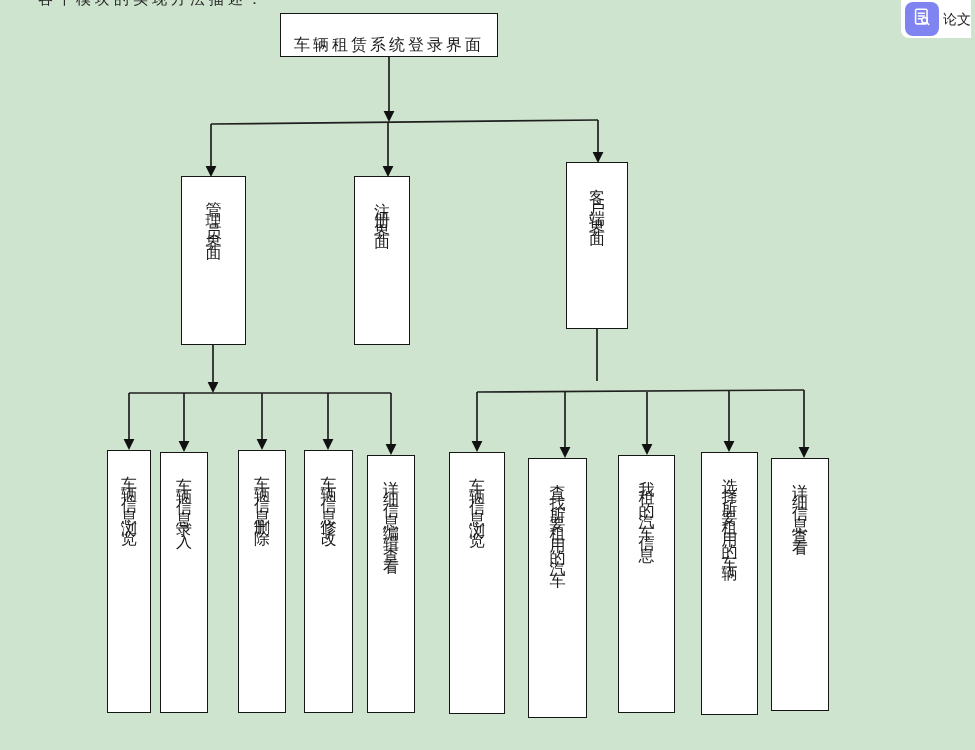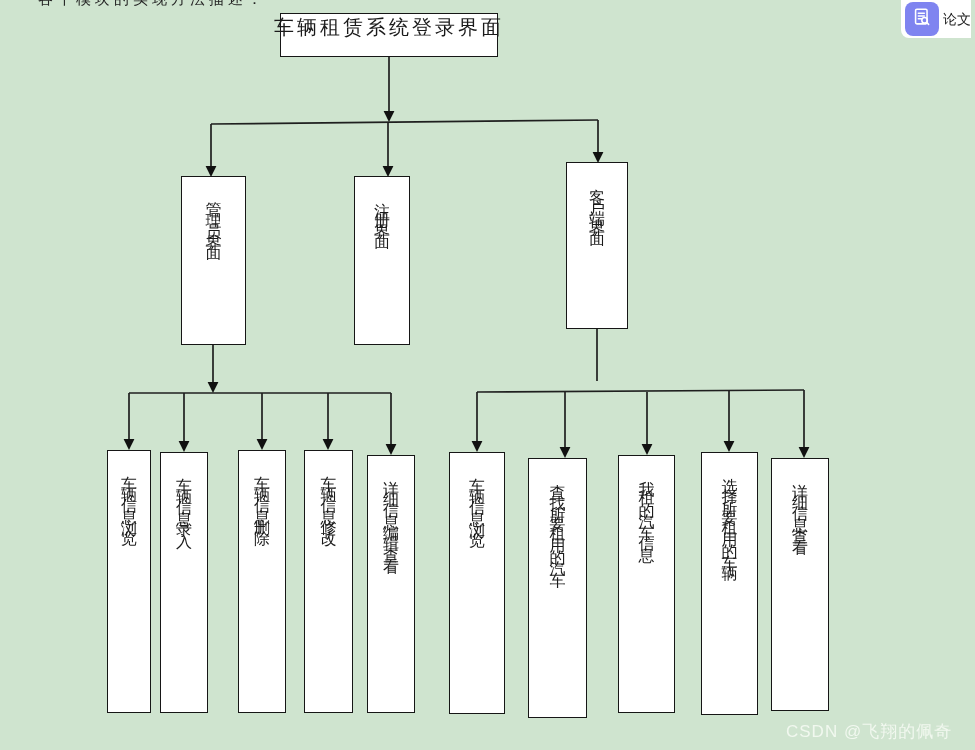--- a/index.html
+++ b/index.html
@@ -8,22 +8,22 @@
     background:#cfe4cf; overflow:hidden;
     font-family:"Liberation Serif","DejaVu Serif",serif;
     color:#1a1a1a;
   }
   .connectors { position:absolute; left:0; top:0; z-index:1; }
   .node {
     position:absolute; background:#ffffff;
     border:1.5px solid #161616; box-sizing:border-box; z-index:2;
   }
   .hnode {
-    display:flex; align-items:flex-start; justify-content:center;
-    font-size:20px; letter-spacing:3px; white-space:nowrap;
+    display:flex; align-items:flex-end; justify-content:center;
+    font-size:16px; letter-spacing:3px; white-space:nowrap;
   }
   .vnode { display:flex; justify-content:center; padding-top:12px; }
   .vnode span {
     writing-mode:vertical-rl; text-orientation:upright;
     font-size:16px; letter-spacing:11px; line-height:1;
   }
   .clipped-heading {
     position:absolute; left:38px; top:-10px; z-index:2;
     font-size:15px; letter-spacing:4px; color:#242424; white-space:nowrap;
   }
@@ -155,15 +155,14 @@
           <line x1="8" y1="11" x2="14.5" y2="11"></line>
           <line x1="8" y1="14" x2="11.5" y2="14"></line>
           <circle cx="14.8" cy="15.6" r="3"></circle>
           <line x1="17" y1="17.8" x2="19.2" y2="20"></line>
         </svg>
       </span>
     </div>
     <span class="paper-label">论文查重</span>
   </div>
 
-  <div class="watermark">CSDN @飞翔的佩奇</div>
 
 </div>
 
 </body></html>

